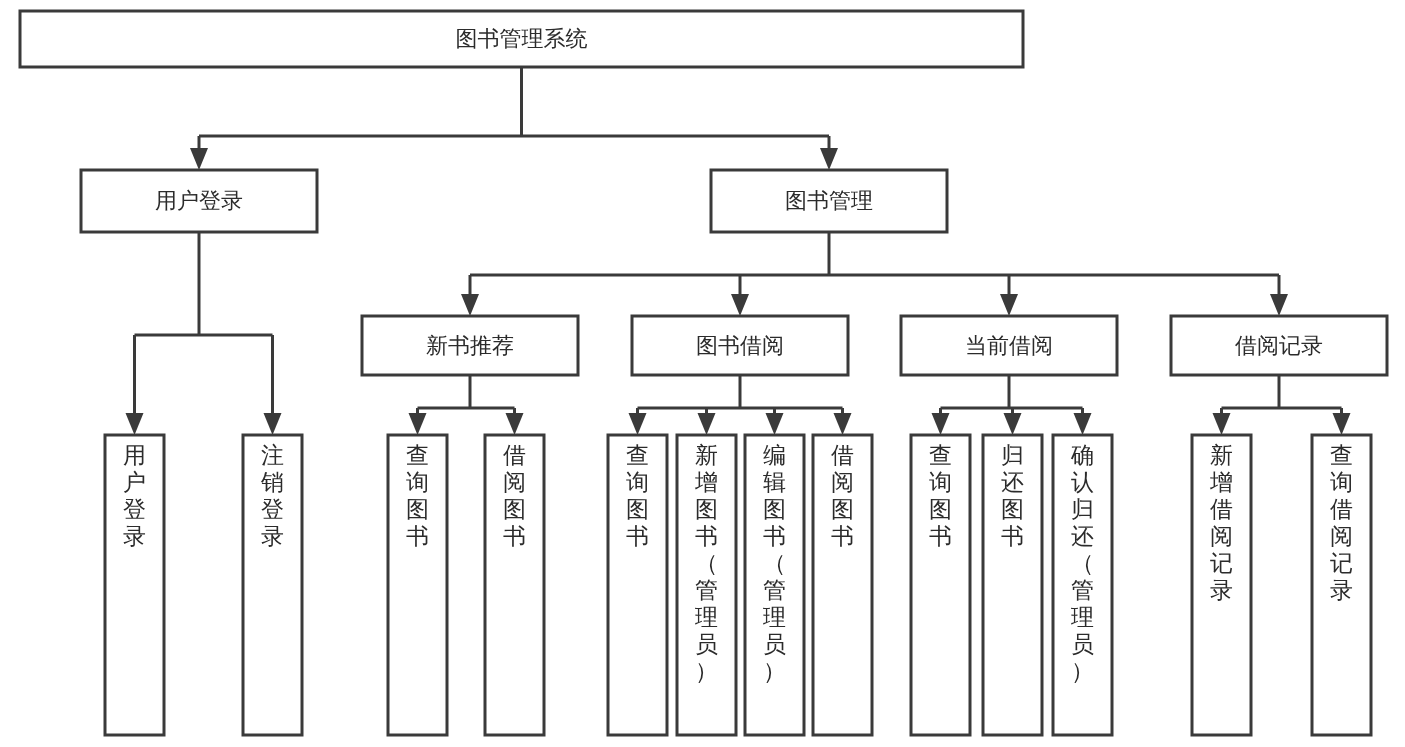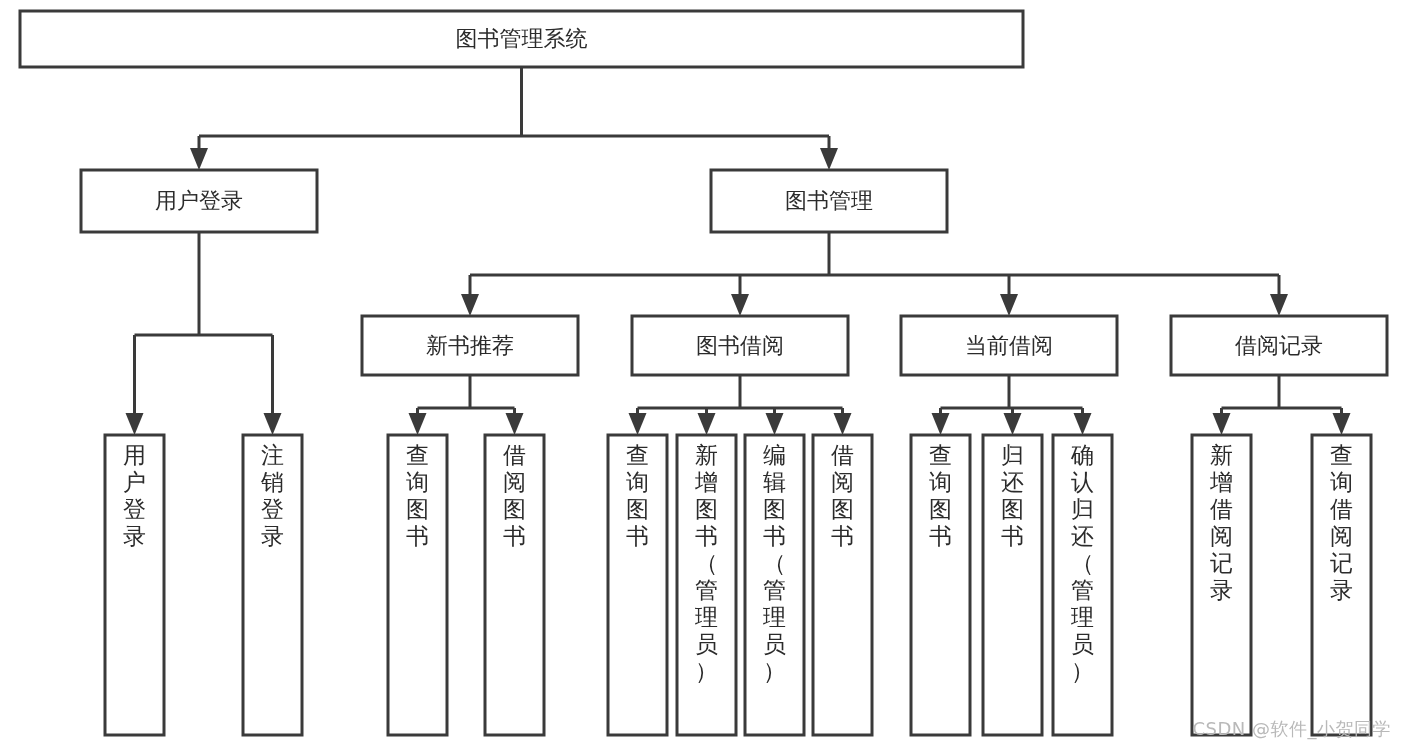--- a/index.html
+++ b/index.html
@@ -217,14 +217,13 @@
         <g>
           <rect class="node-rect" x="1192" y="435" width="59" height="300"></rect>
           <text class="node-label-vertical" x="1221.5" y="463"><tspan x="1221.5" dy="0">新</tspan><tspan x="1221.5" dy="27">增</tspan><tspan x="1221.5" dy="27">借</tspan><tspan x="1221.5" dy="27">阅</tspan><tspan x="1221.5" dy="27">记</tspan><tspan x="1221.5" dy="27">录</tspan></text>
         </g>
         <g>
           <rect class="node-rect" x="1312" y="435" width="59" height="300"></rect>
           <text class="node-label-vertical" x="1341.5" y="463"><tspan x="1341.5" dy="0">查</tspan><tspan x="1341.5" dy="27">询</tspan><tspan x="1341.5" dy="27">借</tspan><tspan x="1341.5" dy="27">阅</tspan><tspan x="1341.5" dy="27">记</tspan><tspan x="1341.5" dy="27">录</tspan></text>
         </g>
       </g>
   </svg>
-  <div class="watermark">CSDN @软件_小贺同学</div>
 </div>
 
 </body></html>

